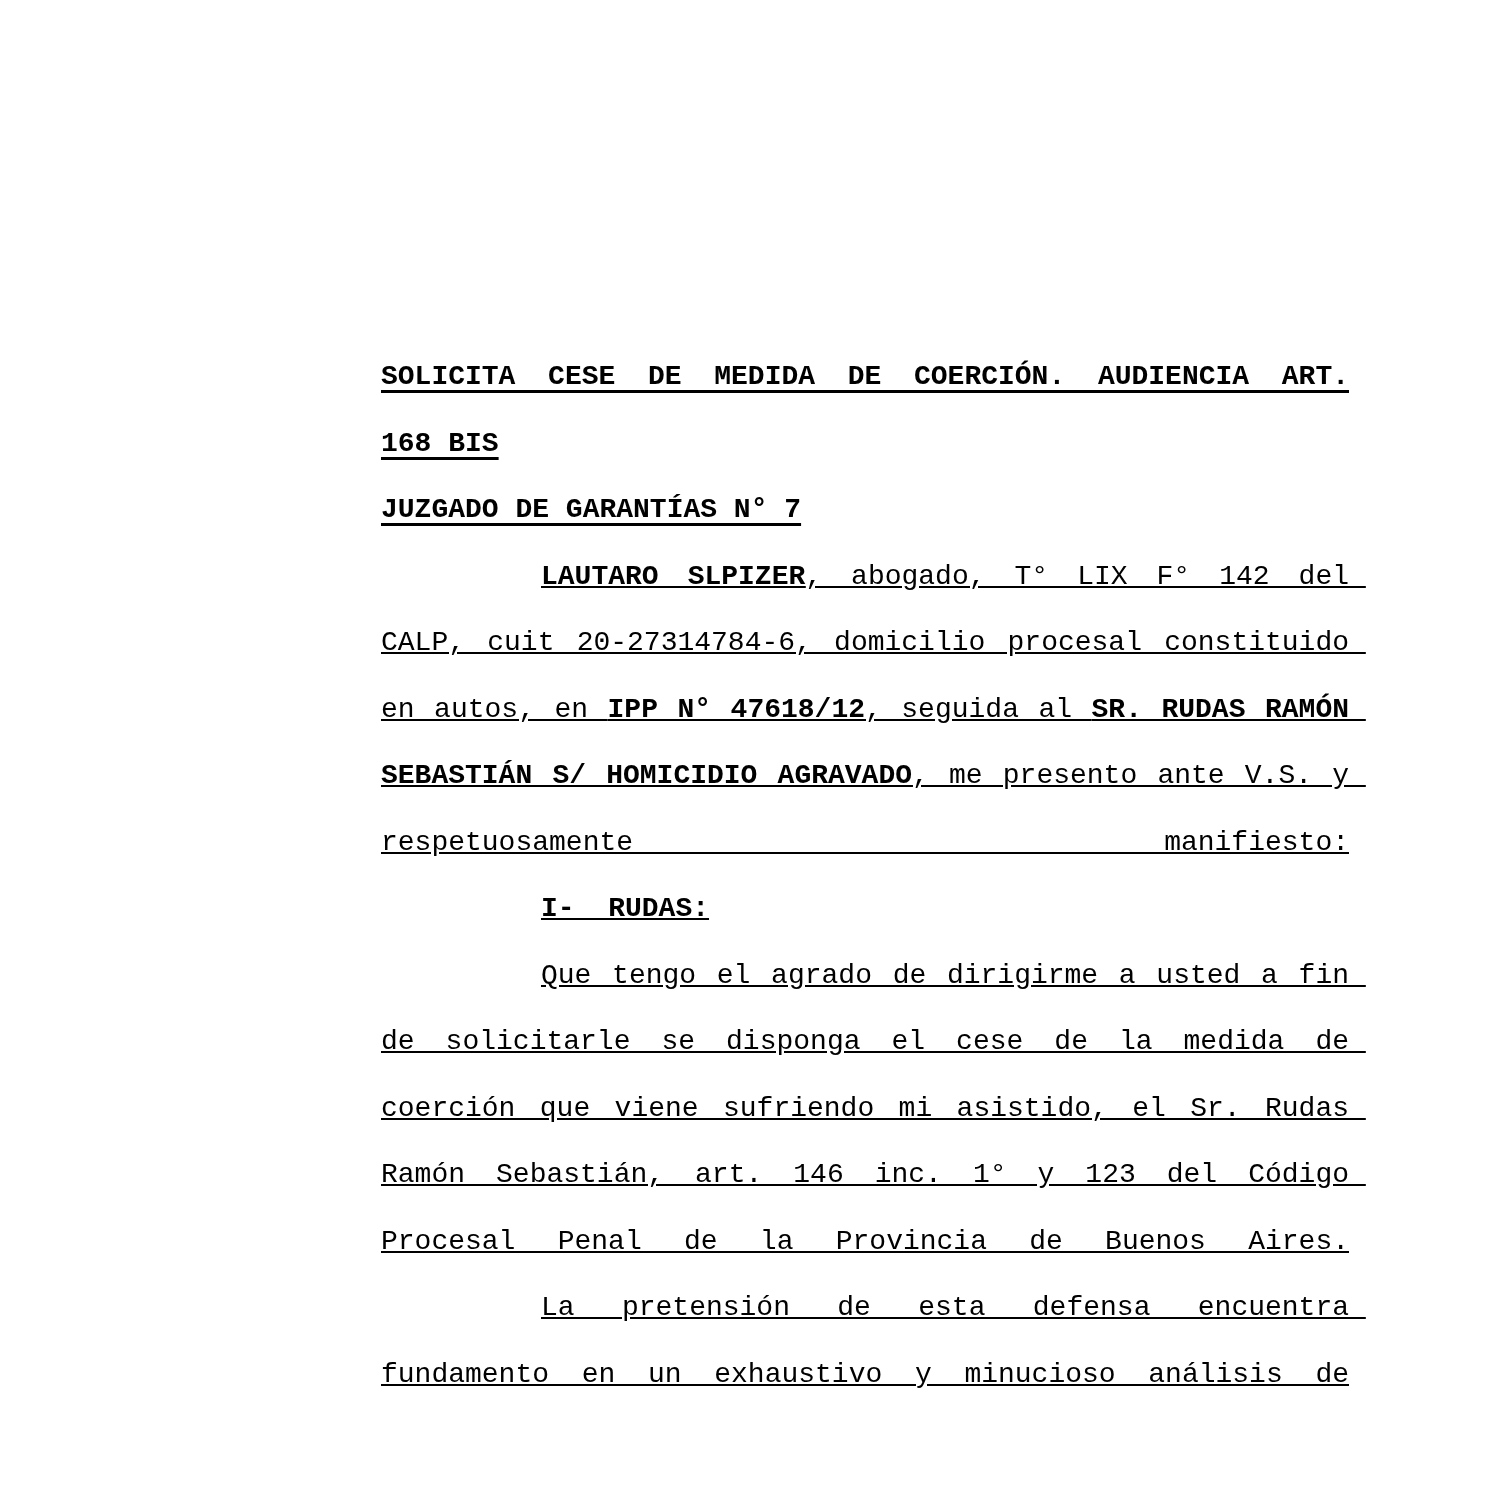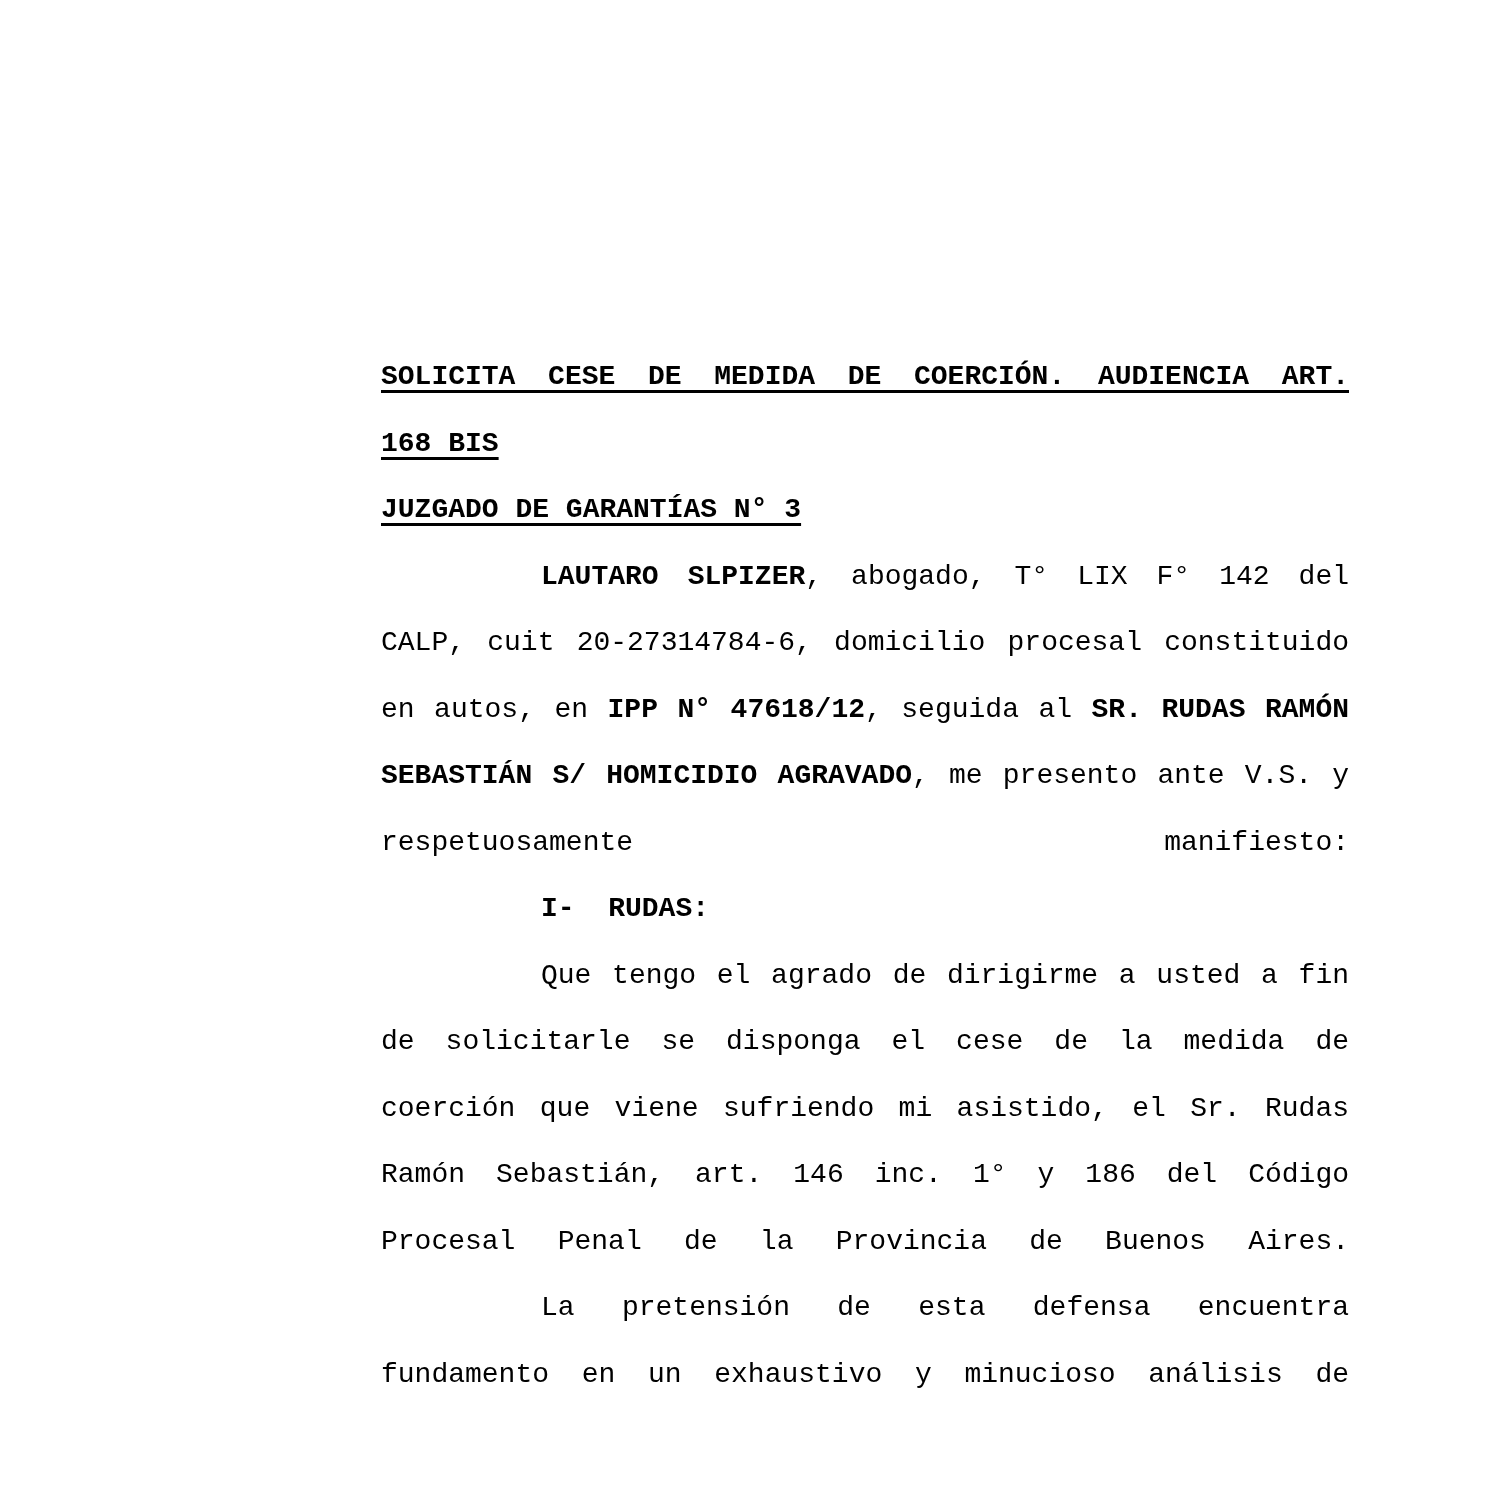--- a/index.html
+++ b/index.html
@@ -32,20 +32,21 @@
   }
 
   .line {
     font-size: 28px;
     line-height: 66.5px;
     letter-spacing: 0px;
     white-space: pre-wrap;
     text-align: justify;
     text-align-last: justify;
     word-spacing: 0px;
+    text-decoration: underline;
   }
 
   
   .line.flush {
     text-align: center;
     text-align-last: left;
   }
 
   .hd {
     font-weight: bold;
@@ -76,26 +77,26 @@
 <body>
 
 <div class="page">
 
   <div class="doc-body">
 
     <div class="line hd hd-just">SOLICITA CESE DE MEDIDA DE COERCIÓN. AUDIENCIA ART.</div>
 
     <div class="line hd flush">168 BIS</div>
 
-    <div class="line hd flush">JUZGADO DE GARANTÍAS N° 3</div>
+    <div class="line hd flush">JUZGADO DE GARANTÍAS N° 7</div>
 
 
     <div class="line"><span class="indent"></span><span class="b">LAUTARO SLPIZER</span><span>, abogado, T° LIX F° 142 del CALP, cuit 20-27314784-6, domicilio procesal constituido en autos, en </span><span class="b">IPP N° 47618/12</span><span>, seguida al </span><span class="b">SR. RUDAS RAMÓN SEBASTIÁN S/ HOMICIDIO AGRAVADO</span><span>, me presento ante V.S. y respetuosamente manifiesto:</span></div>
 
     <div class="line flush"><span class="indent"></span><span class="sect">I-  RUDAS:</span></div>
 
-    <div class="line"><span class="indent"></span><span>Que tengo el agrado de dirigirme a usted a fin de solicitarle se disponga el cese de la medida de coerción que viene sufriendo mi asistido, el Sr. Rudas Ramón Sebastián, art. 146 inc. 1° y 186 del Código Procesal Penal de la Provincia de Buenos Aires.</span></div>
+    <div class="line"><span class="indent"></span><span>Que tengo el agrado de dirigirme a usted a fin de solicitarle se disponga el cese de la medida de coerción que viene sufriendo mi asistido, el Sr. Rudas Ramón Sebastián, art. 146 inc. 1° y 123 del Código Procesal Penal de la Provincia de Buenos Aires.</span></div>
 
 
     <div class="line"><span class="indent"></span><span>La pretensión de esta defensa encuentra fundamento en un exhaustivo y minucioso análisis de</span></div>
 
   </div>
 </div>
 
 </body></html>

